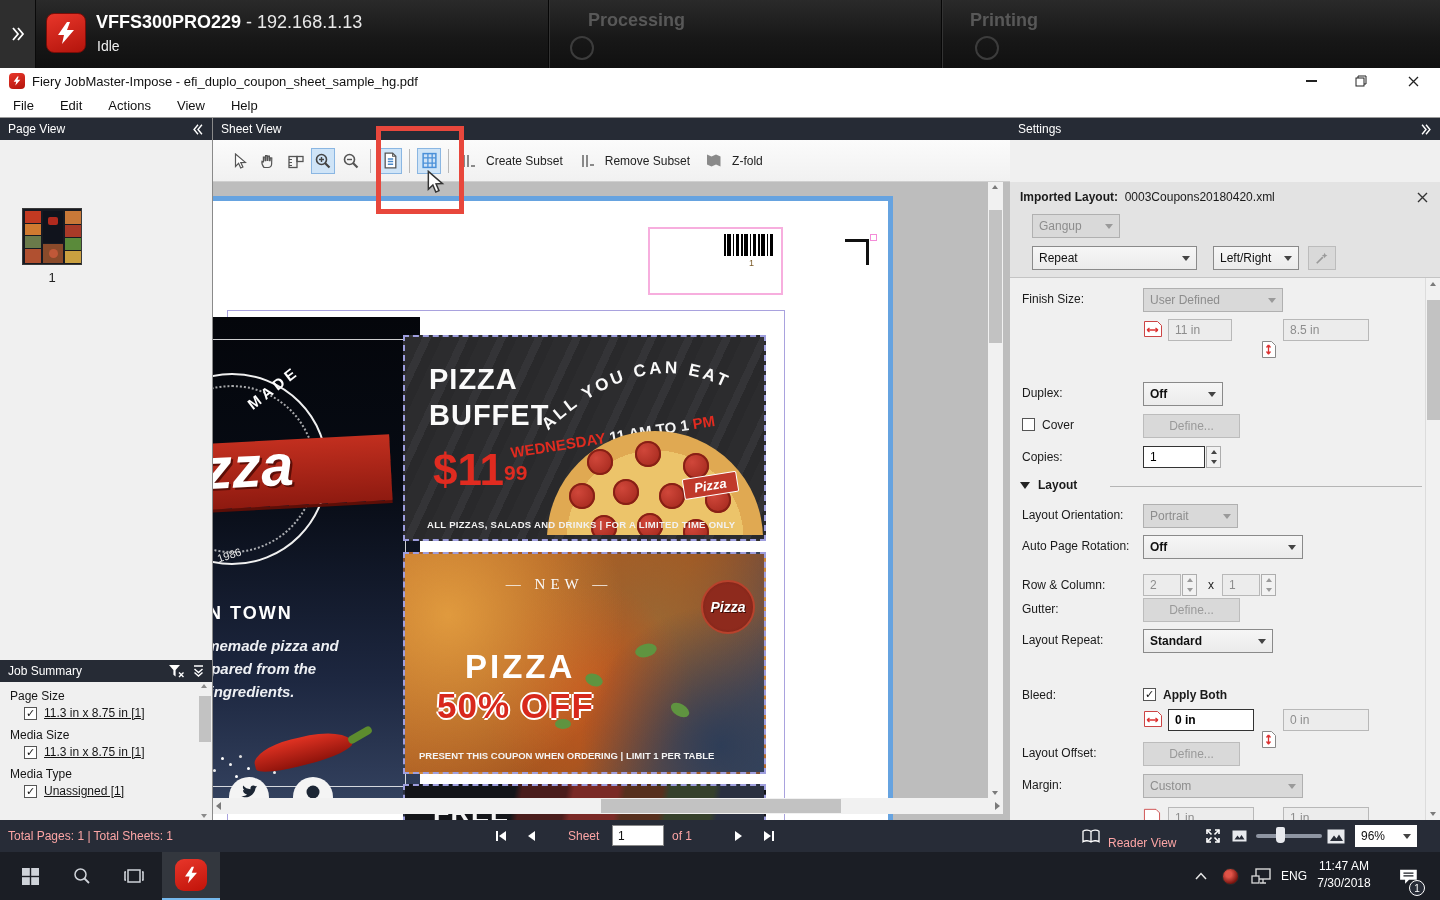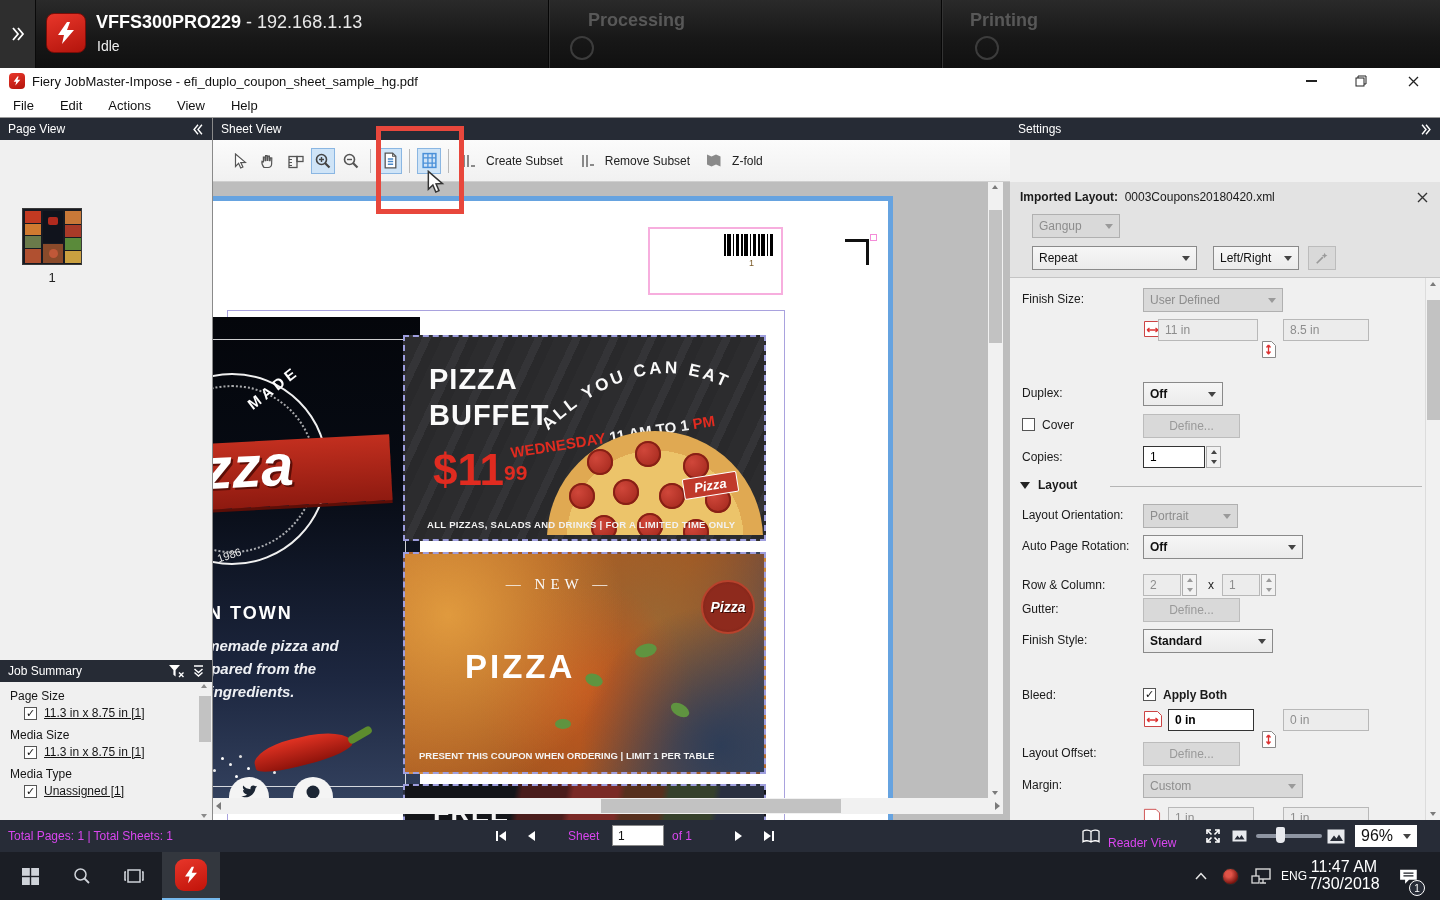--- a/index.html
+++ b/index.html
@@ -181,36 +181,36 @@
            border-top:4px solid #444; }
   .btn { background:#d9d9d9; border:1px solid #bcbcbc; color:#9a9a9a; font-size:12px; height:24px;
          display:flex; align-items:center; justify-content:center; }
   .sechead { position:absolute; left:10px; display:flex; align-items:center; font-size:12px; font-weight:bold; }
   .sec-tri { width:0; height:0; border-left:5px solid transparent; border-right:5px solid transparent;
              border-top:7px solid #222; margin-right:8px; }
   .secline { position:absolute; left:100px; height:1px; background:#b5b5b5; width:312px; }
 
   
   .statusbar { position:absolute; left:0; top:820px; width:1440px; height:32px; background:#272c37; color:#fff; }
-  .sb-txt { position:absolute; font-size:12px; color:#d946ef; }
+  .sb-txt { position:absolute; font-size:12px; color:#fca5a5; }
   .navbtn { position:absolute; top:6px; width:22px; height:20px; display:flex; align-items:center; justify-content:center; }
   .sheetnum { position:absolute; left:612px; top:5px; width:52px; height:21px; background:#fff; border:1px solid #888;
               font-size:12px; color:#111; padding:0 5px; font-family:"Liberation Sans", sans-serif; }
   .zoomdd { position:absolute; left:1355px; top:5px; width:62px; height:22px; background:#fff; color:#111;
-            font-size:16px; display:flex; align-items:center; padding:0 6px; }
+            font-size:12px; display:flex; align-items:center; padding:0 6px; }
   .slider-track { position:absolute; left:1256px; top:834px; width:66px; height:4px; background:#8e95a2; border-radius:2px; }
   .slider-thumb { position:absolute; left:1276px; top:827px; width:9px; height:16px; background:#e8eaee;
                   border-radius:2px 2px 4px 4px; }
   .taskbar { position:absolute; left:0; top:852px; width:1440px; height:48px; background:#1b1e25; }
   .tb-btn { position:absolute; top:852px; height:48px; display:flex; align-items:center; justify-content:center; }
   .fiery-tile { position:absolute; left:162px; top:852px; width:58px; height:48px; background:#33373e;
                 border-bottom:2px solid #76b9ed; display:flex; align-items:center; justify-content:center; }
   .fiery-app { width:32px; height:32px; border-radius:9px; background:linear-gradient(160deg,#e8362a,#c01309);
                display:flex; align-items:center; justify-content:center; }
-  .clock { position:absolute; left:1306px; top:858px; width:76px; text-align:center; color:#fff; font-size:16px;
+  .clock { position:absolute; left:1306px; top:858px; width:76px; text-align:center; color:#fff; font-size:12px;
            line-height:17px; }
   .badge { position:absolute; left:1409px; top:880px; width:16px; height:16px; border-radius:50%; background:#272c37;
            border:1px solid #fff; color:#fff; font-size:10px; display:flex; align-items:center; justify-content:center; }
 </style>
 </head>
 <body>
 
 <div class="screen">
 
   <div class="cws">
@@ -472,20 +472,21 @@
           <div class="bf-foot">ALL PIZZAS, SALADS AND DRINKS  |  FOR A LIMITED TIME ONLY</div>
         </div>
 
         <div class="coupon veggie">
           <div class="vg-green" style="left:180px;top:120px;width:18px;height:12px;transform:rotate(20deg)"></div>
           <div class="vg-green" style="left:230px;top:90px;width:22px;height:13px;transform:rotate(-15deg)"></div>
           <div class="vg-green" style="left:150px;top:165px;width:16px;height:10px"></div>
           <div class="vg-green" style="left:265px;top:150px;width:20px;height:12px;transform:rotate(30deg)"></div>
           <div class="vg-new">—  NEW  —</div>
           <div class="vg-sub">PIZZA</div>
+          <div class="vg-off">50% OFF</div>
           <div class="vg-badge">
               <span>Pizza</span>
             </div>
           <div class="vg-foot">PRESENT THIS COUPON WHEN ORDERING | LIMIT 1 PER TABLE</div>
         </div>
 
         <div class="coupon freec">
           <div class="fr-title">FREE</div>
         </div>
       </div>
@@ -563,21 +564,21 @@
             <span>User Defined</span>
             <span class="sp"></span>
             <span class="chev"></span>
           </div>
       </div>
       <div class="frow" style="top:40px">
         <div class="fctl sizeico" style="left:133px;top:2px"><svg width="20" height="18" viewBox="0 0 20 18">
               <path d="M1.5 1.5 h13 l4 4 v11 h-17 z" fill="#fff" stroke="#c44"></path>
               <path d="M4 10 h11 M4 10 l2.5 -2 M4 10 l2.5 2 M15 10 l-2.5 -2 M15 10 l-2.5 2" stroke="#d33" fill="none" stroke-width="1.3"></path>
             </svg></div>
-        <input class="inbox fctl" style="left: 148px; top: 1px; width: 100px;" readonly="" value="11 in">
+        <input class="inbox fctl" style="left: 158px; top: 1px; width: 64px;" readonly="" value="11 in">
         <div class="fctl sizeico" style="left:251px;top:2px"><svg width="16" height="19" viewBox="0 0 16 19">
               <path d="M1.5 1.5 h9 l4 4 v12 h-13 z" fill="#fff" stroke="#888"></path>
               <path d="M7.5 5 v9 M7.5 5 l-2 2.5 M7.5 5 l2 2.5 M7.5 14 l-2 -2.5 M7.5 14 l2 -2.5" stroke="#d33" fill="none" stroke-width="1.3"></path>
             </svg></div>
         <input class="inbox fctl" style="left: 273px; top: 1px; width: 86px;" readonly="" value="8.5 in">
       </div>
 
 
       <div class="frow" style="top:104px">
           <span class="flabel">Duplex:</span>
@@ -653,21 +654,21 @@
             </div>
           </div>
       </div>
 
       <div class="frow" style="top:320px">
           <span class="flabel">Gutter:</span>
         <div class="btn fctl" style="left:133px;top:0;width:97px">Define...</div>
       </div>
 
       <div class="frow" style="top:351px">
-          <span class="flabel">Finish Style:</span>
+          <span class="flabel">Layout Repeat:</span>
         <div class="dd fctl" style="left:133px;top:0;width:130px;font-weight:bold">
             <span>Standard</span>
             <span class="sp"></span>
             <span class="chev"></span>
           </div>
       </div>
 
       <div class="frow" style="top:406px">
           <span class="flabel">Bleed:</span>
         <div class="cbx fctl" style="left:133px;top:4px">✓</div>

